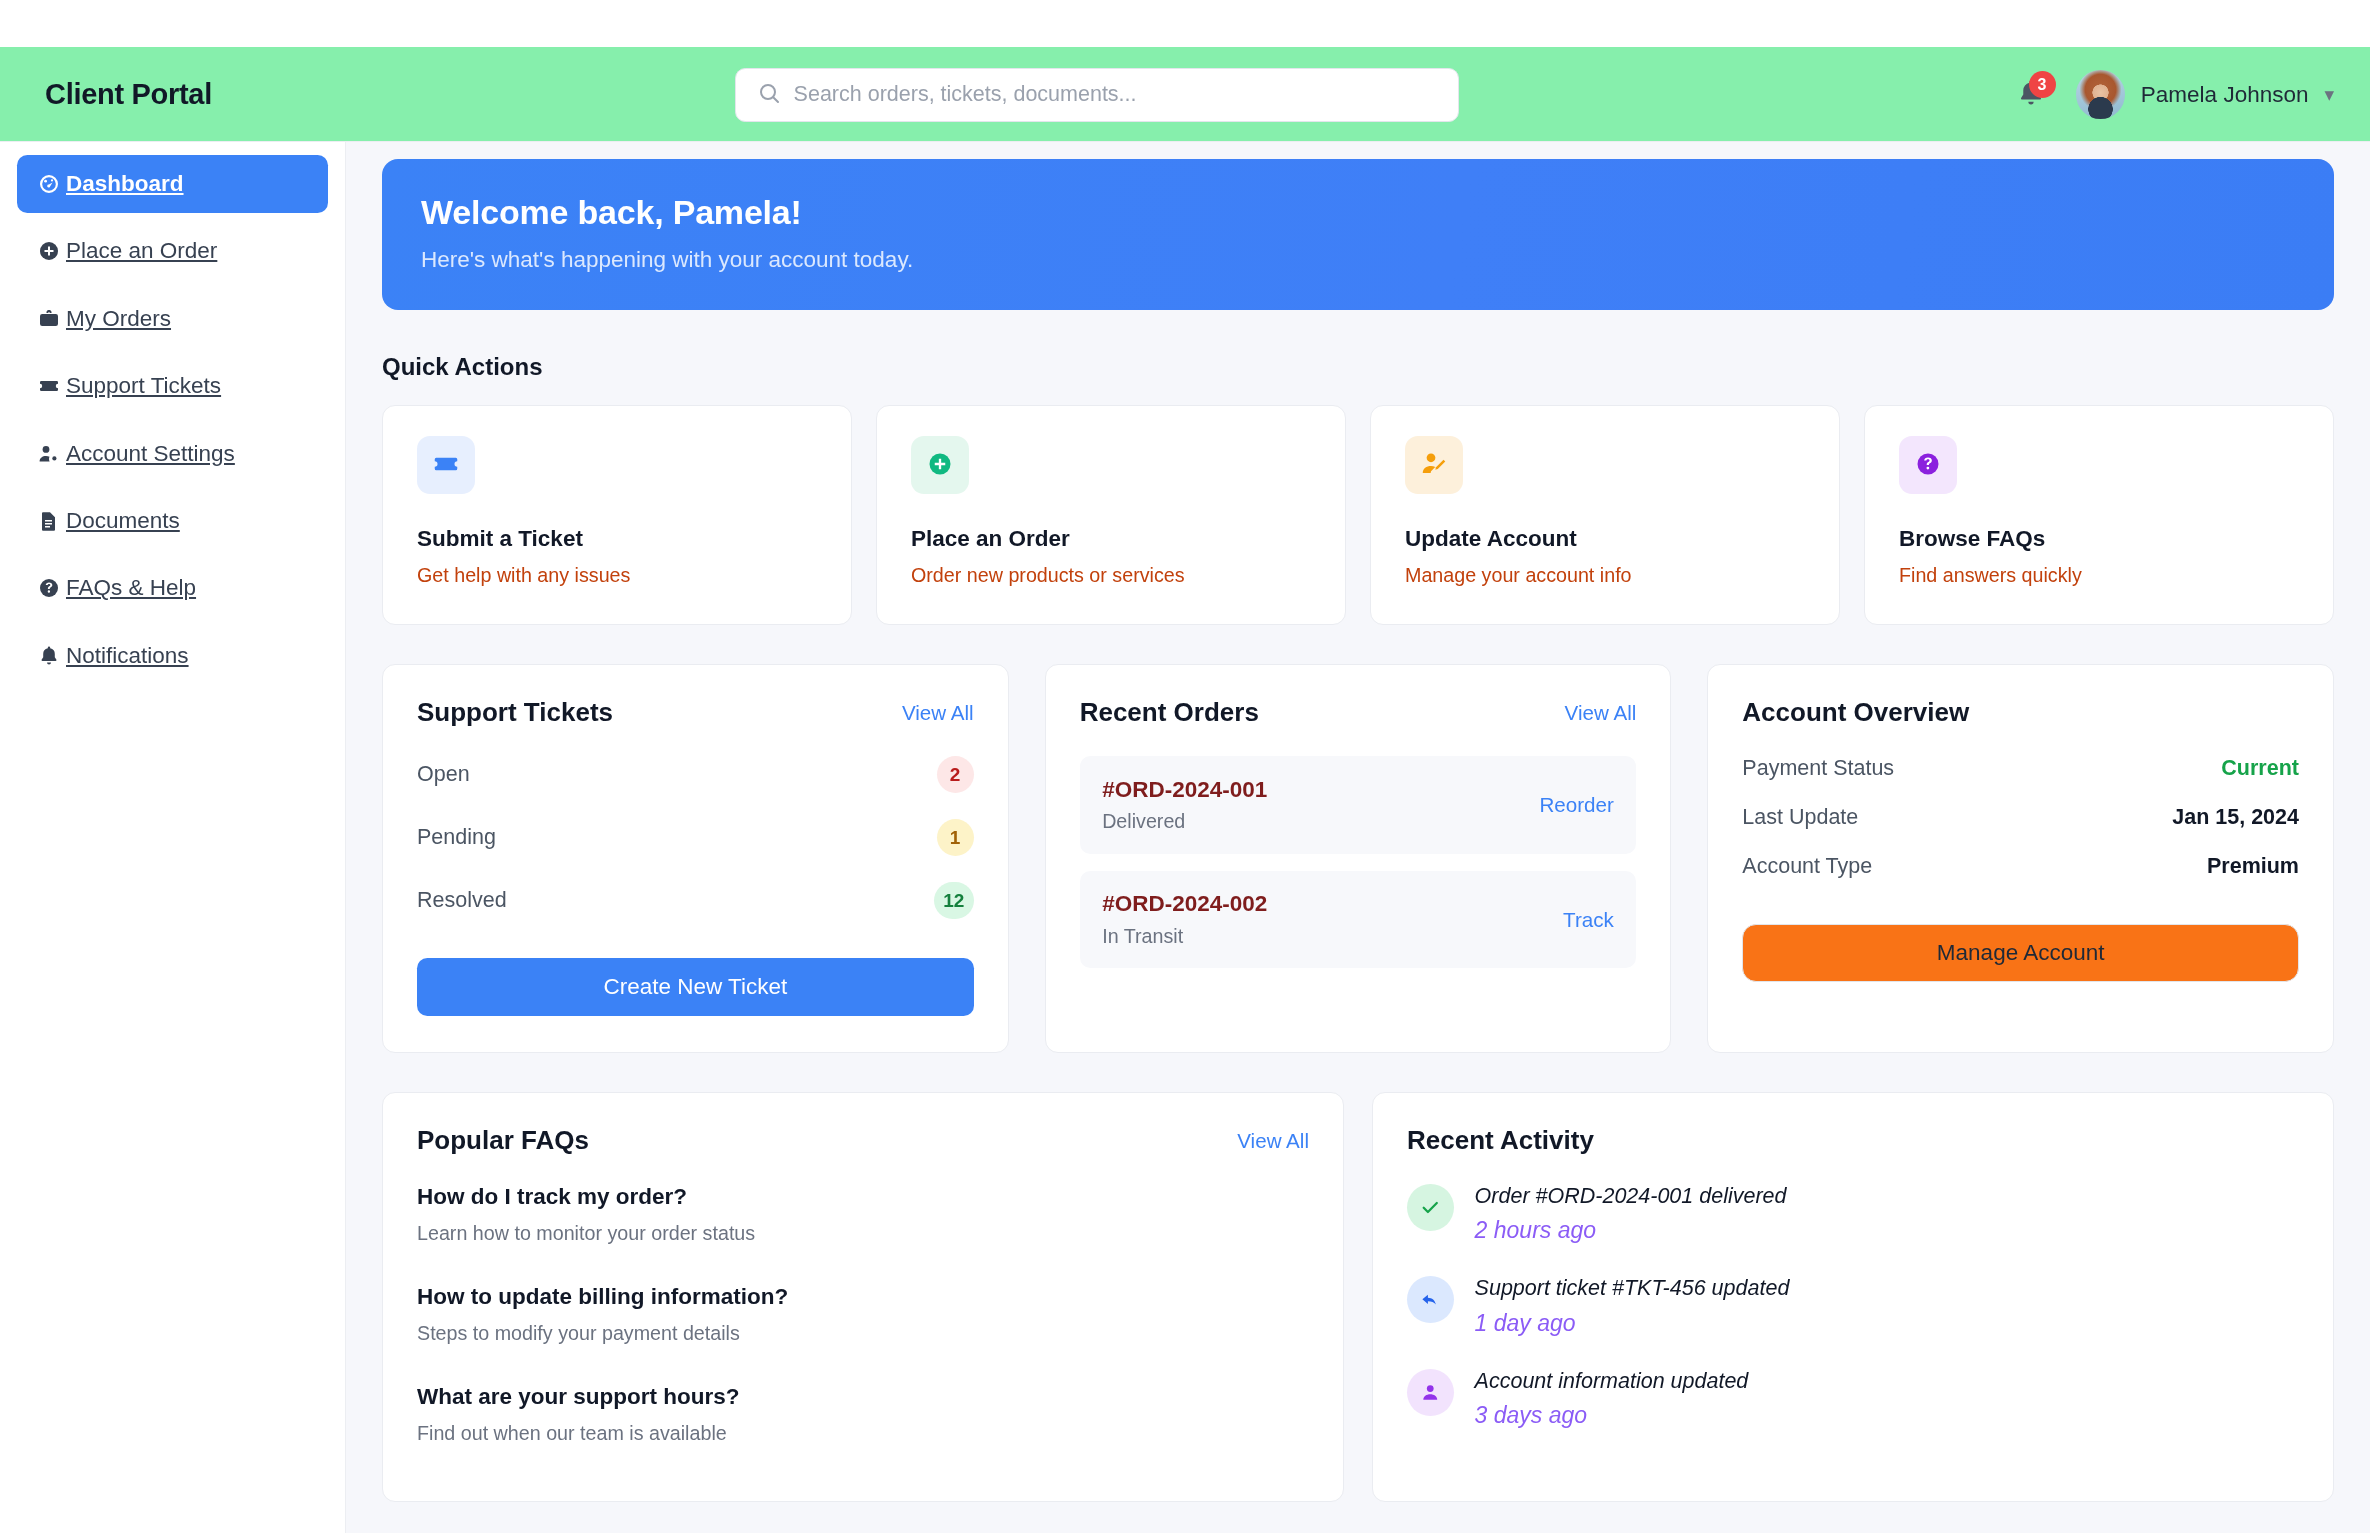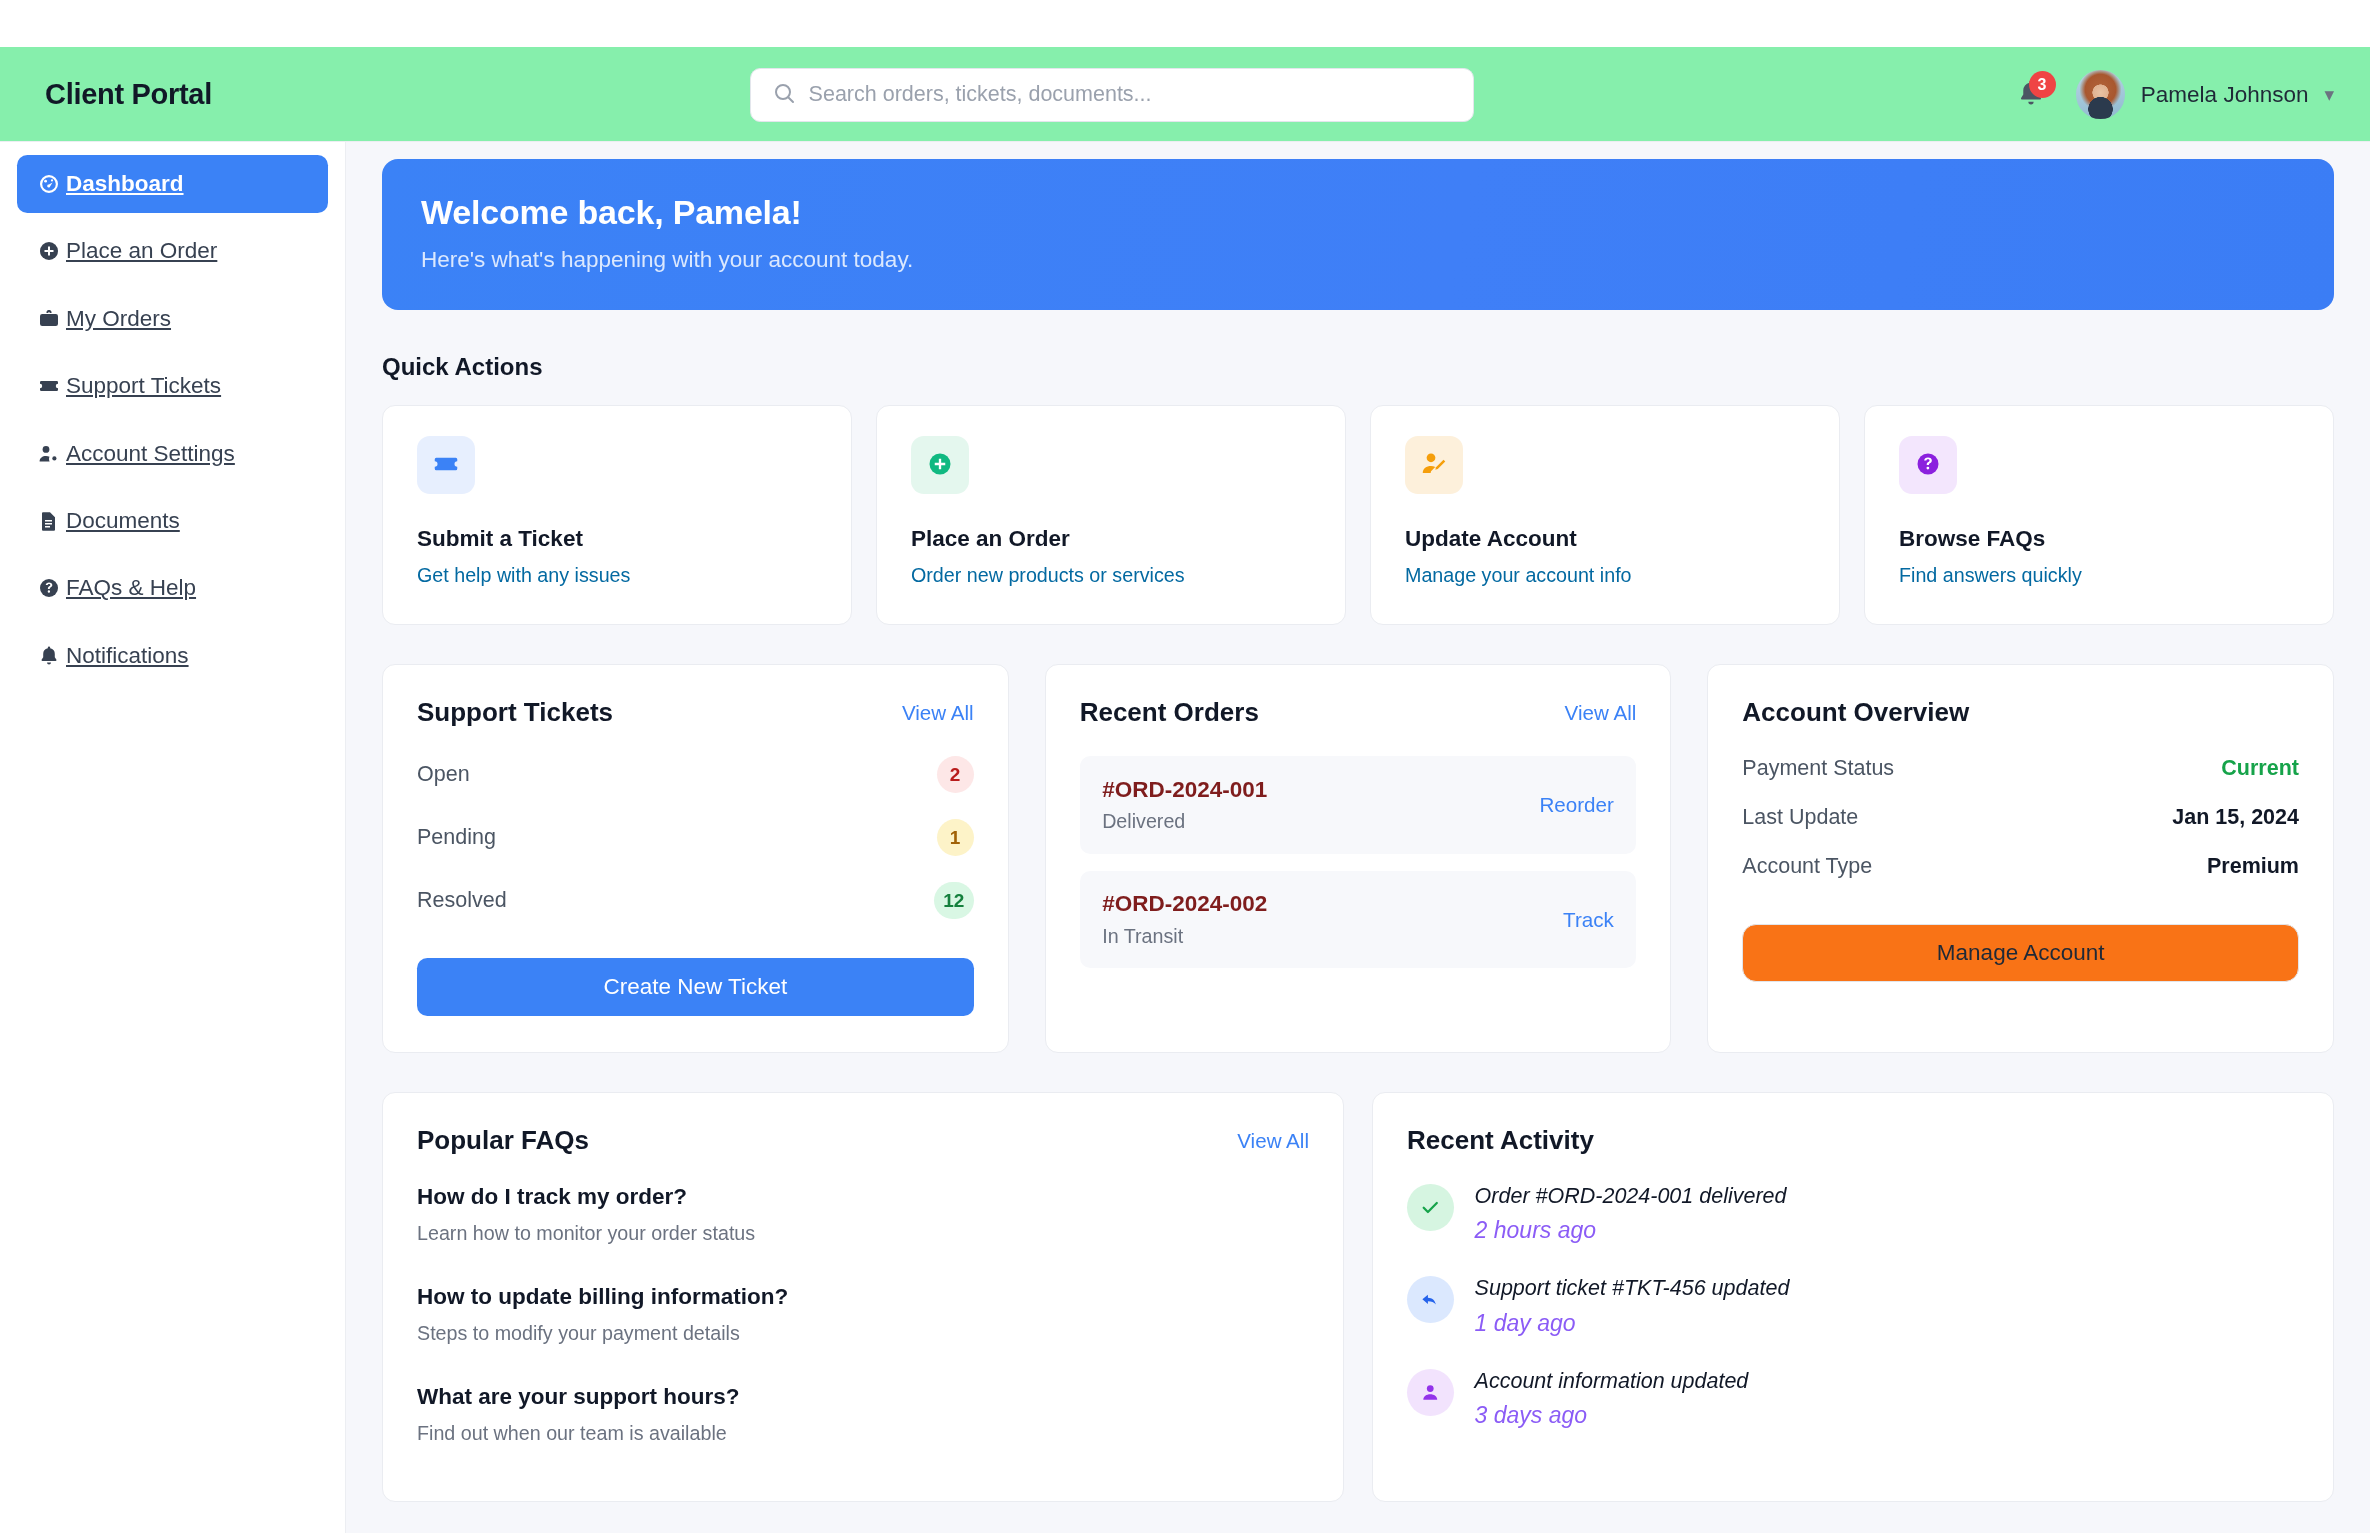--- a/index.html
+++ b/index.html
@@ -18,21 +18,21 @@
     border-bottom: 0.9px solid #eceef2;
     display: flex; align-items: center;
     position: relative;
     margin-top: 47px;
   }
   .brand {
     font-size: 29px; font-weight: bold; color: #111827;
     margin-left: 45px; letter-spacing: -0.3px;
   }
   .search-wrap {
-    position: absolute; left: 750px; top: 20.6px;
+    position: absolute; left: 735px; top: 20.6px;
     width: 724px; height: 54px;
   }
   .search-box {
     width: 100%; height: 100%;
     border: 0.9px solid #e3e6ec; border-radius: 10.3px;
     background: #ffffff;
     display: flex; align-items: center; padding: 0 20.6px;
     gap: 13px;
   }
   .search-box svg { flex: 0 0 auto; }
@@ -112,21 +112,21 @@
   .qa-card {
     background: #ffffff; border: 0.9px solid #eaecf1; border-radius: 13px;
     padding: 30px 34px 37px 34px; cursor: pointer;
   }
   .qa-tile {
     width: 58px; height: 58px; border-radius: 13px;
     display: flex; align-items: center; justify-content: center;
     margin-bottom: 32px;
   }
   .qa-name { font-size: 22.5px; font-weight: bold; color: #111827; margin-bottom: 12px; }
-  .qa-desc { font-size: 19.7px; color: #0369a1; }
+  .qa-desc { font-size: 19.7px; color: #c2410c; }
 
   .row2 { display: grid; grid-template-columns: 1fr 1fr 1fr; gap: 36px; margin-bottom: 39px; }
   .card {
     background: #ffffff; border: 0.9px solid #eaecf1; border-radius: 13px;
     padding: 32px 34px 36px 34px;
   }
   .card-head { display: flex; align-items: center; justify-content: space-between; margin-bottom: 28px; }
   .card-title { font-size: 26px; font-weight: bold; color: #111827; }
   .viewall { font-size: 20.6px; color: #3b82f6; cursor: pointer; }
 

